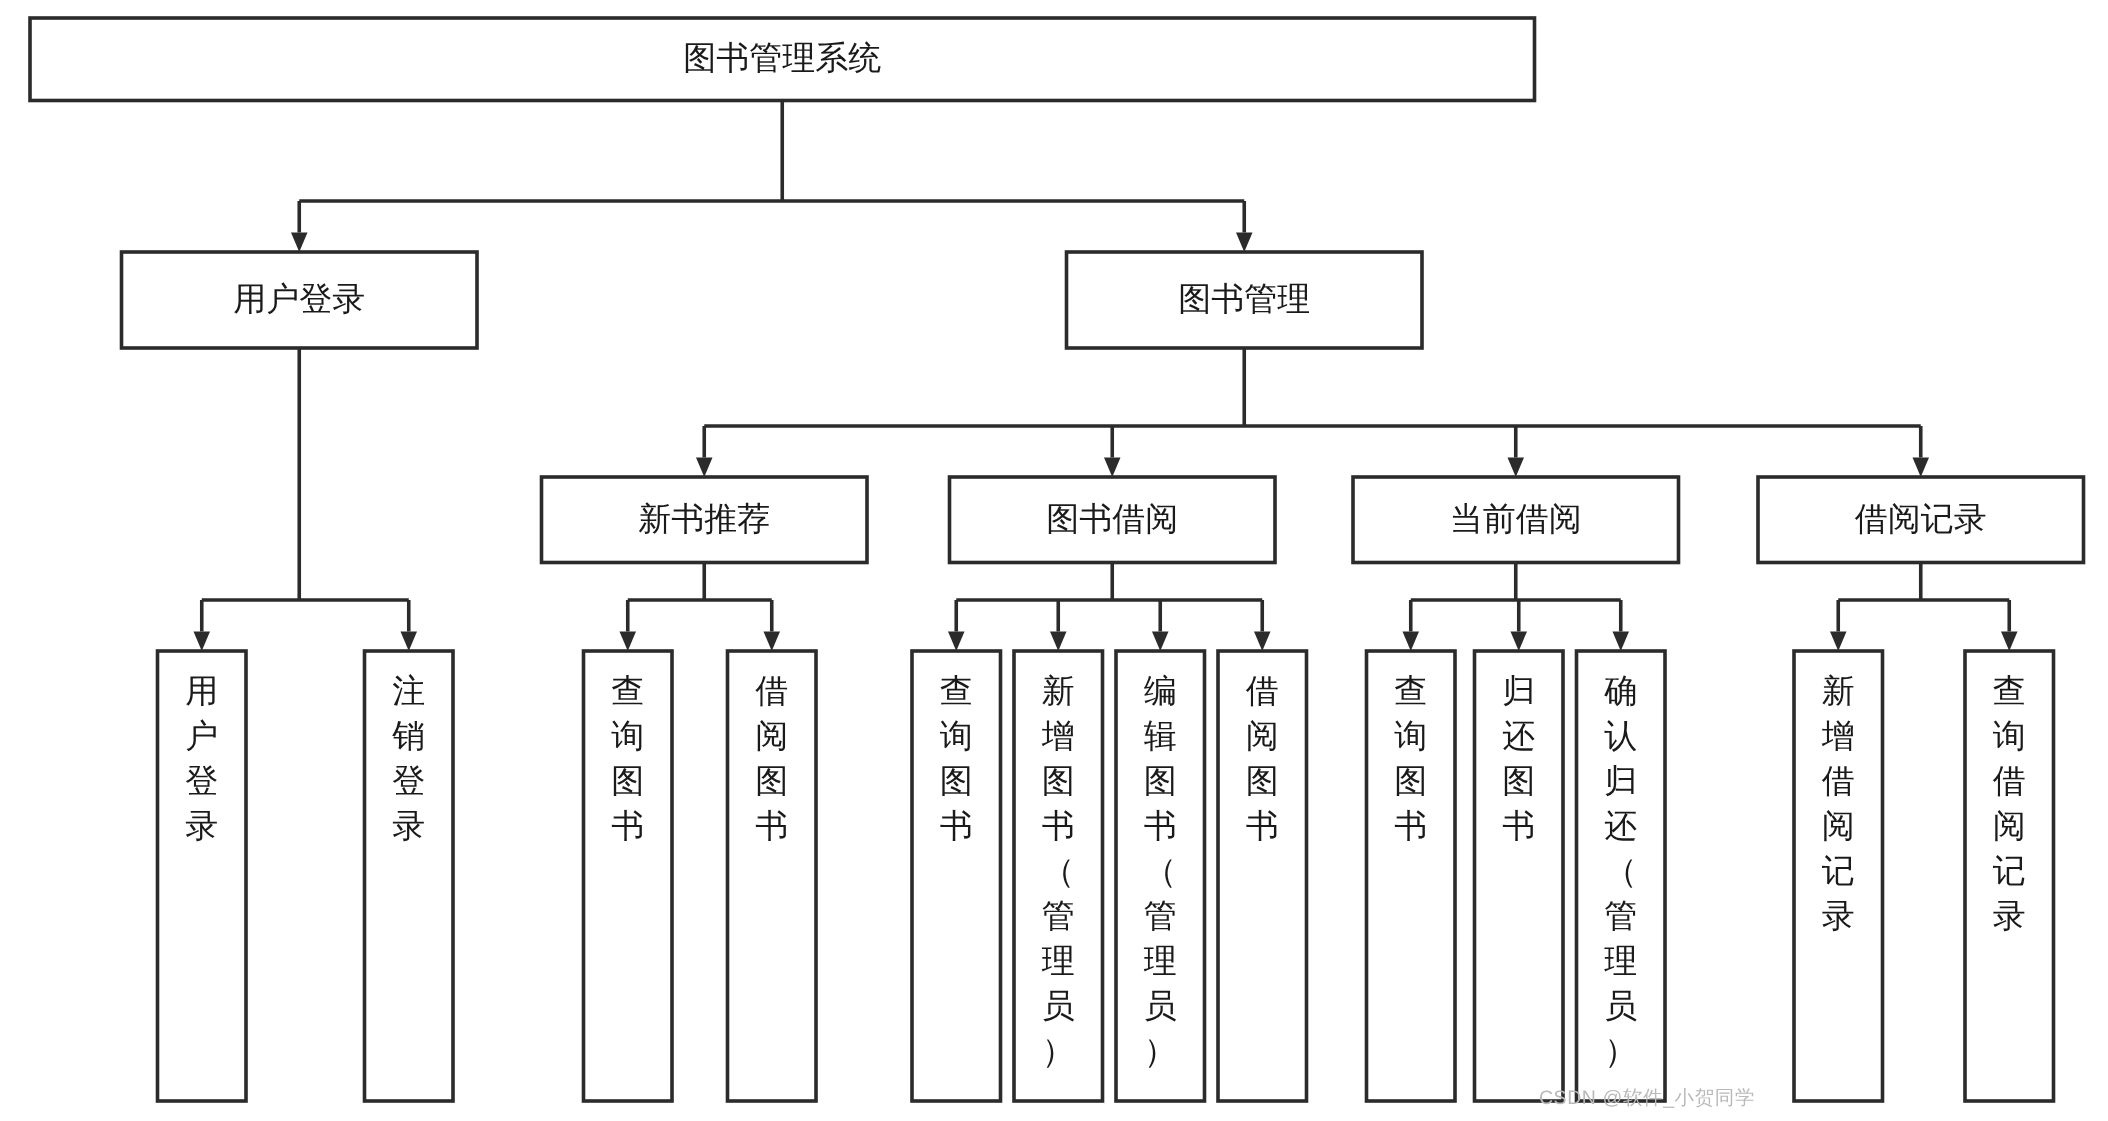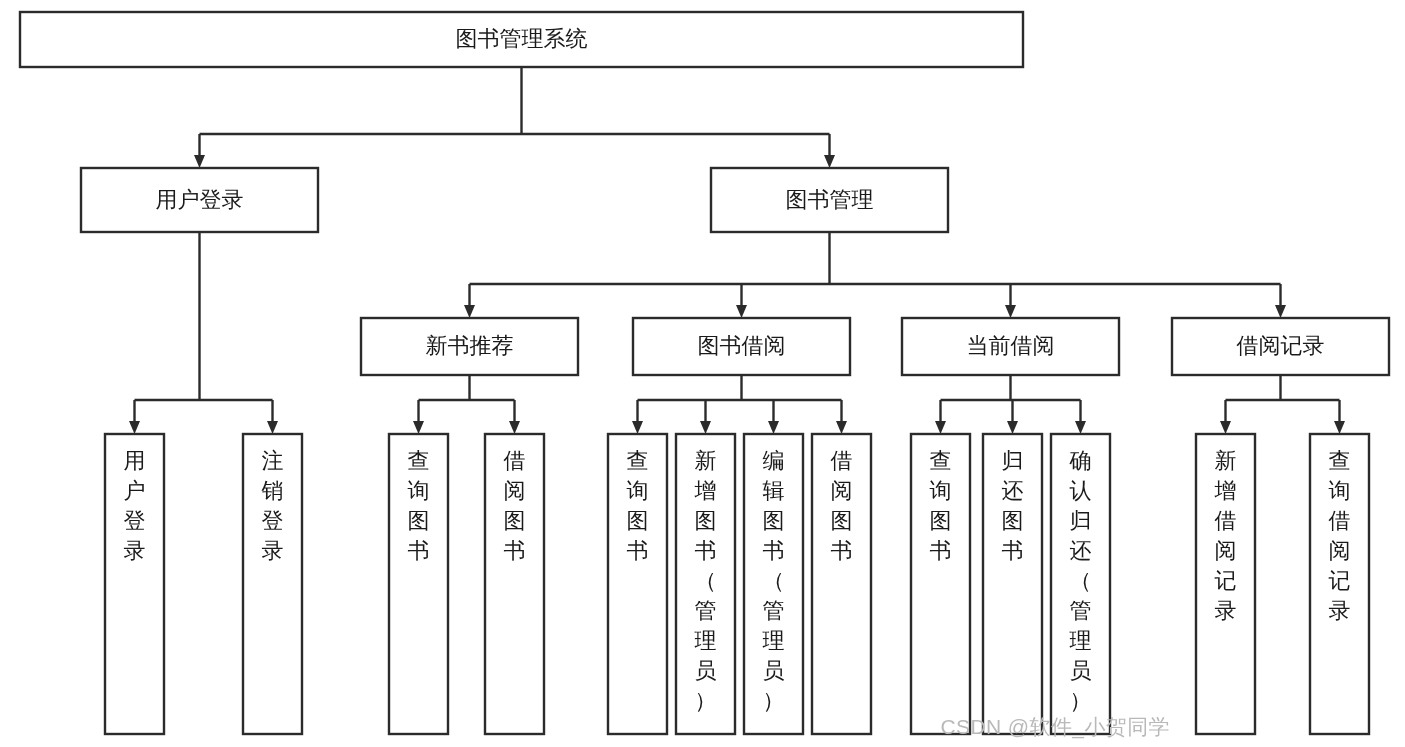--- a/index.html
+++ b/index.html
@@ -54,21 +54,21 @@
     font-size: 22px;
     fill: #1a1a1a;
     text-anchor: middle;
     white-space: pre;
   }
   .watermark-text {
     position: absolute;
     right: 8px;
     bottom: 6px;
     font-family: "Liberation Sans", "DejaVu Sans", sans-serif;
-    font-size: 21px;
+    font-size: 13px;
     color: #b9b9b9;
     letter-spacing: 0.4px;
     white-space: nowrap;
     user-select: none;
   }
 </style>
 </head>
 <body>
 
 <div id="diagram-root">

